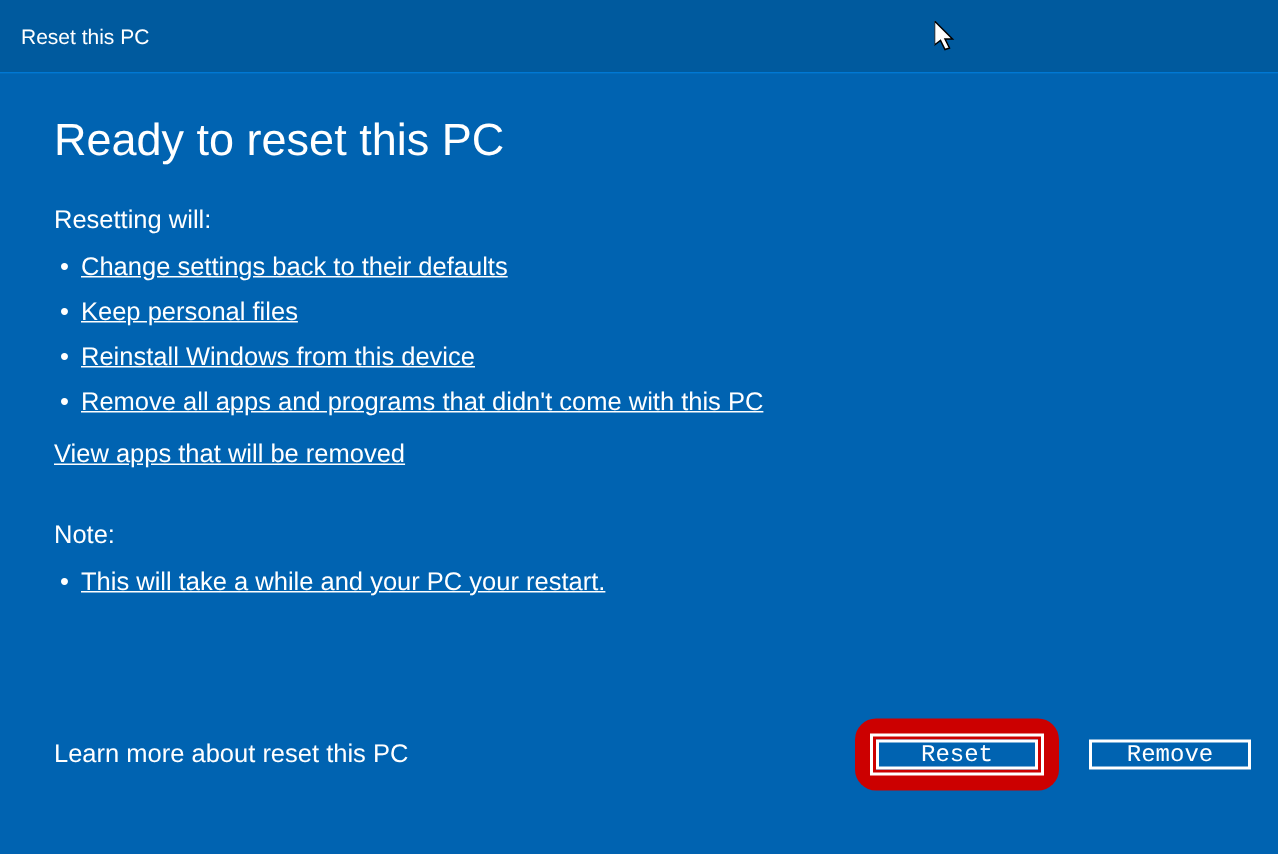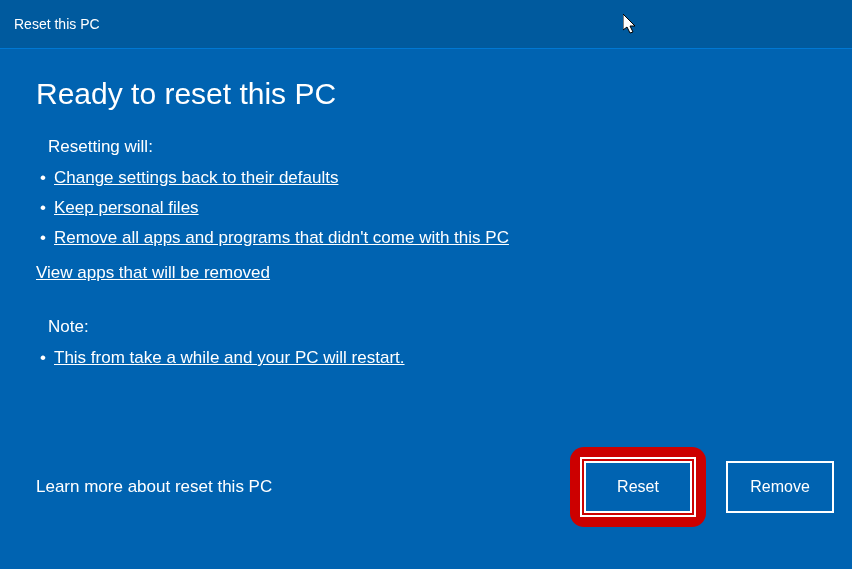--- a/index.html
+++ b/index.html
@@ -25,21 +25,20 @@
       padding: 28px 36px 0 36px;
     }
     .heading {
       font-size: 30px;
       font-weight: 400;
       margin-bottom: 26px;
     }
     .section-label {
       font-size: 17px;
       margin-bottom: 6px;
-      margin-left: 12px;
     }
     ul {
       list-style: none;
       margin-bottom: 10px;
     }
     ul li {
       font-size: 17px;
       padding-left: 18px;
       position: relative;
       line-height: 30px;
@@ -75,26 +74,26 @@
       gap: 20px;
       align-items: center;
     }
     .highlight-frame {
       background: #cc0000;
       border-radius: 14px;
       padding: 14px 14px;
     }
     .btn {
       width: 108px;
-      height: 52px;
+      height: 20px;
       background: #0063b1;
       border: 2px solid #ffffff;
       color: #ffffff;
       font-size: 16px;
-      font-family: Liberation Sans, sans-serif;
+      font-family: Liberation Mono, monospace;
       cursor: pointer;
       display: flex;
       align-items: center;
       justify-content: center;
     }
     .btn-primary {
       outline: 2px solid #ffffff;
       outline-offset: 2px;
     }
     .cursor {
@@ -113,29 +112,30 @@
 </div>
 
 <div class="content">
   <h1 class="heading">Ready to reset this PC</h1>
 
   <div>
     <div class="section-label">Resetting will:</div>
     <ul>
       <li>Change settings back to their defaults</li>
       <li>Keep personal files</li>
+      <li>Reinstall Windows from this device</li>
       <li>Remove all apps and programs that didn't come with this PC</li>
     </ul>
     <span class="link">View apps that will be removed</span>
   </div>
 
   <div class="note-section">
     <div class="section-label">Note:</div>
     <ul>
-      <li>This from take a while and your PC will restart.</li>
+      <li>This will take a while and your PC your restart.</li>
     </ul>
   </div>
 </div>
 
 <div class="footer">
   <span class="learn-more">Learn more about reset this PC</span>
   <div class="buttons">
     <div class="highlight-frame">
       <button class="btn btn-primary">Reset</button>
     </div>

